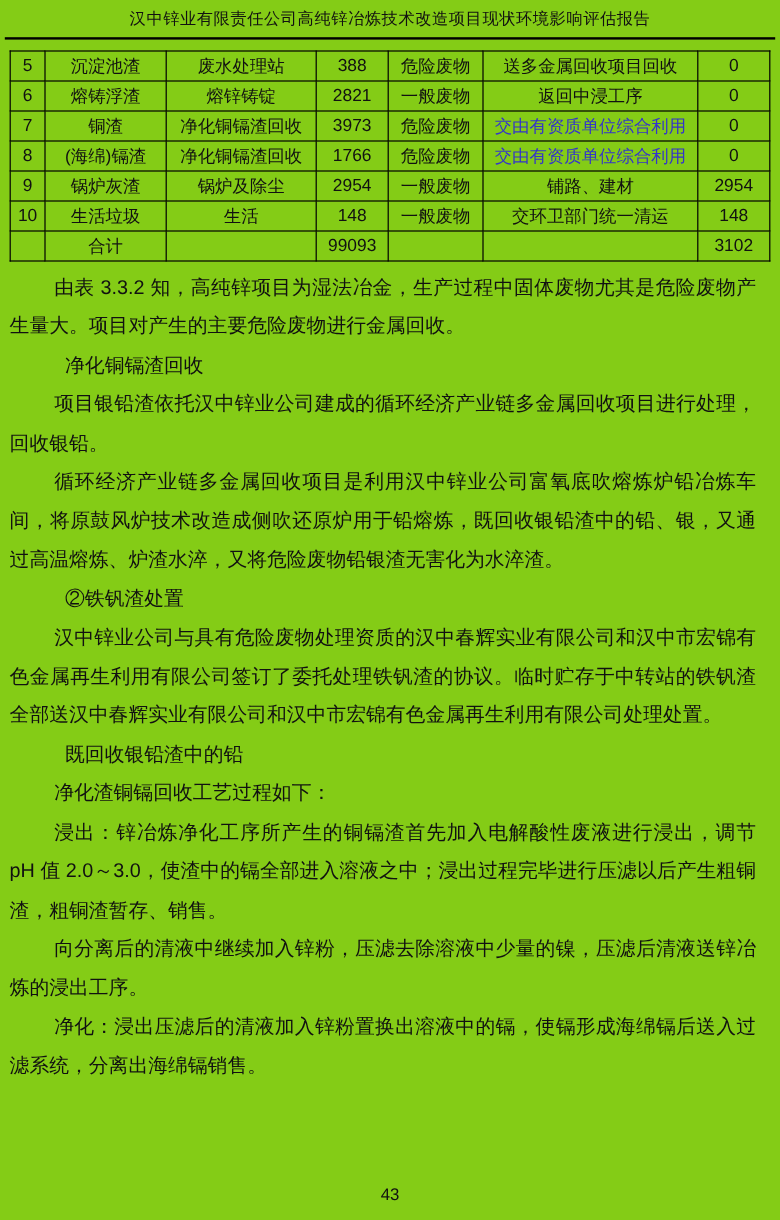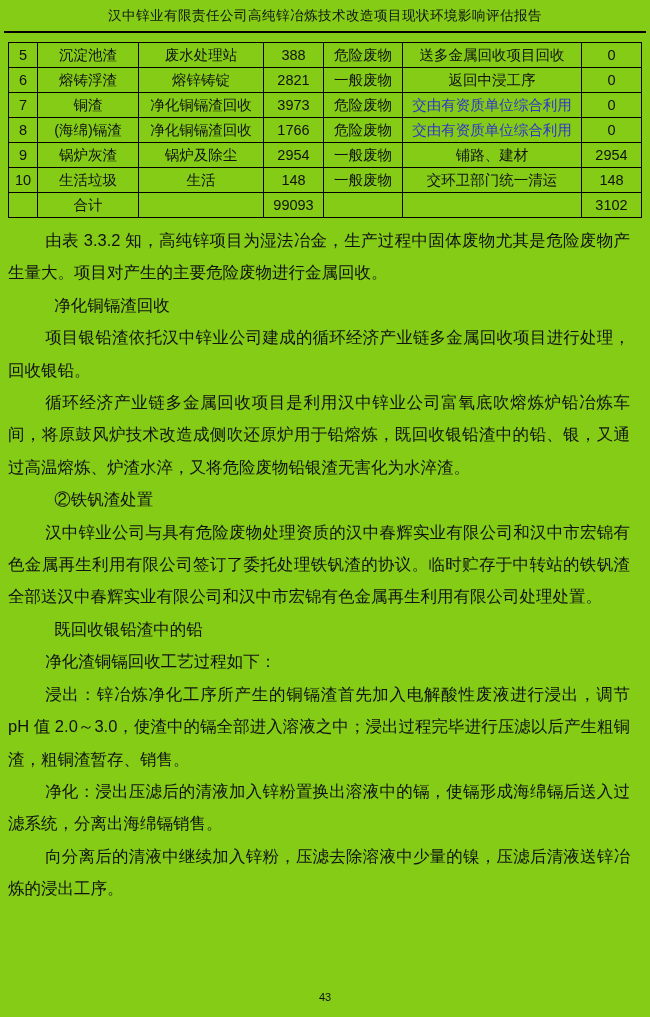--- a/index.html
+++ b/index.html
@@ -70,21 +70,21 @@
     text-indent: 2.8em;
     text-align: left;
   }
   
   .page-footer {
     position: absolute;
     bottom: 14px;
     left: 0;
     width: 100%;
     text-align: center;
-    font-size: 11px;
+    font-size: 14px;
     color: #111;
   }
 </style>
 </head>
 <body>
 
 <div class="page">
 
   <div class="doc-header">汉中锌业有限责任公司高纯锌冶炼技术改造项目现状环境影响评估报告</div>
   <div class="header-rule"></div>
@@ -169,19 +169,19 @@
   <div class="content">
     <p>由表 3.3.2 知，高纯锌项目为湿法冶金，生产过程中固体废物尤其是危险废物产生量大。项目对产生的主要危险废物进行金属回收。</p>
     <p class="list-head">净化铜镉渣回收</p>
     <p>项目银铅渣依托汉中锌业公司建成的循环经济产业链多金属回收项目进行处理，回收银铅。</p>
     <p>循环经济产业链多金属回收项目是利用汉中锌业公司富氧底吹熔炼炉铅冶炼车间，将原鼓风炉技术改造成侧吹还原炉用于铅熔炼，既回收银铅渣中的铅、银，又通过高温熔炼、炉渣水淬，又将危险废物铅银渣无害化为水淬渣。</p>
     <p class="list-head">②铁钒渣处置</p>
     <p>汉中锌业公司与具有危险废物处理资质的汉中春辉实业有限公司和汉中市宏锦有色金属再生利用有限公司签订了委托处理铁钒渣的协议。临时贮存于中转站的铁钒渣全部送汉中春辉实业有限公司和汉中市宏锦有色金属再生利用有限公司处理处置。</p>
     <p class="list-head">既回收银铅渣中的铅</p>
     <p>净化渣铜镉回收工艺过程如下：</p>
     <p>浸出：锌冶炼净化工序所产生的铜镉渣首先加入电解酸性废液进行浸出，调节 pH 值 2.0～3.0，使渣中的镉全部进入溶液之中；浸出过程完毕进行压滤以后产生粗铜渣，粗铜渣暂存、销售。</p>
+    <p>向分离后的清液中继续加入锌粉，压滤去除溶液中少量的镍，压滤后清液送锌冶炼的浸出工序。</p>
     <p>净化：浸出压滤后的清液加入锌粉置换出溶液中的镉，使镉形成海绵镉后送入过滤系统，分离出海绵镉销售。</p>
-    <p>向分离后的清液中继续加入锌粉，压滤去除溶液中少量的镍，压滤后清液送锌冶炼的浸出工序。</p>
   </div>
 
   <div class="page-footer">43</div>
 
 </div>
 
 </body></html>

